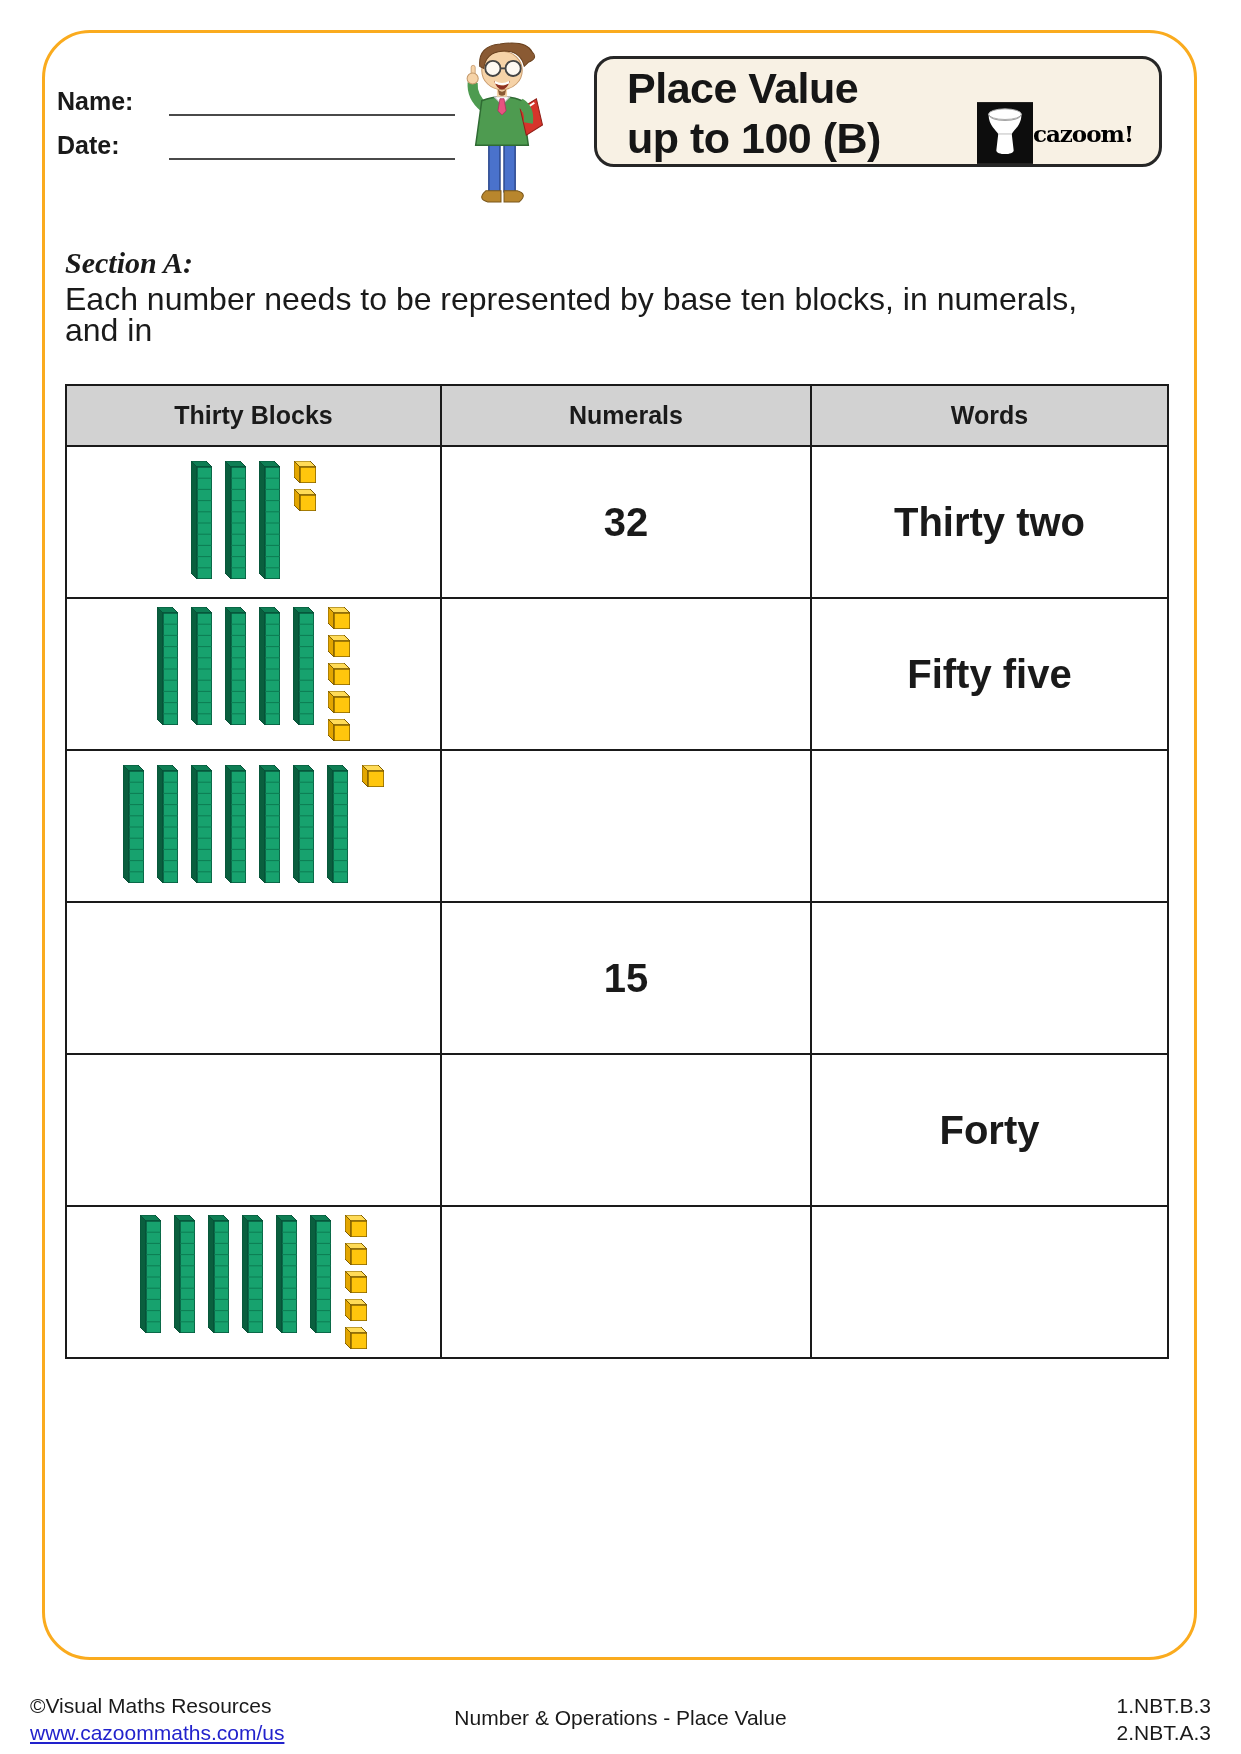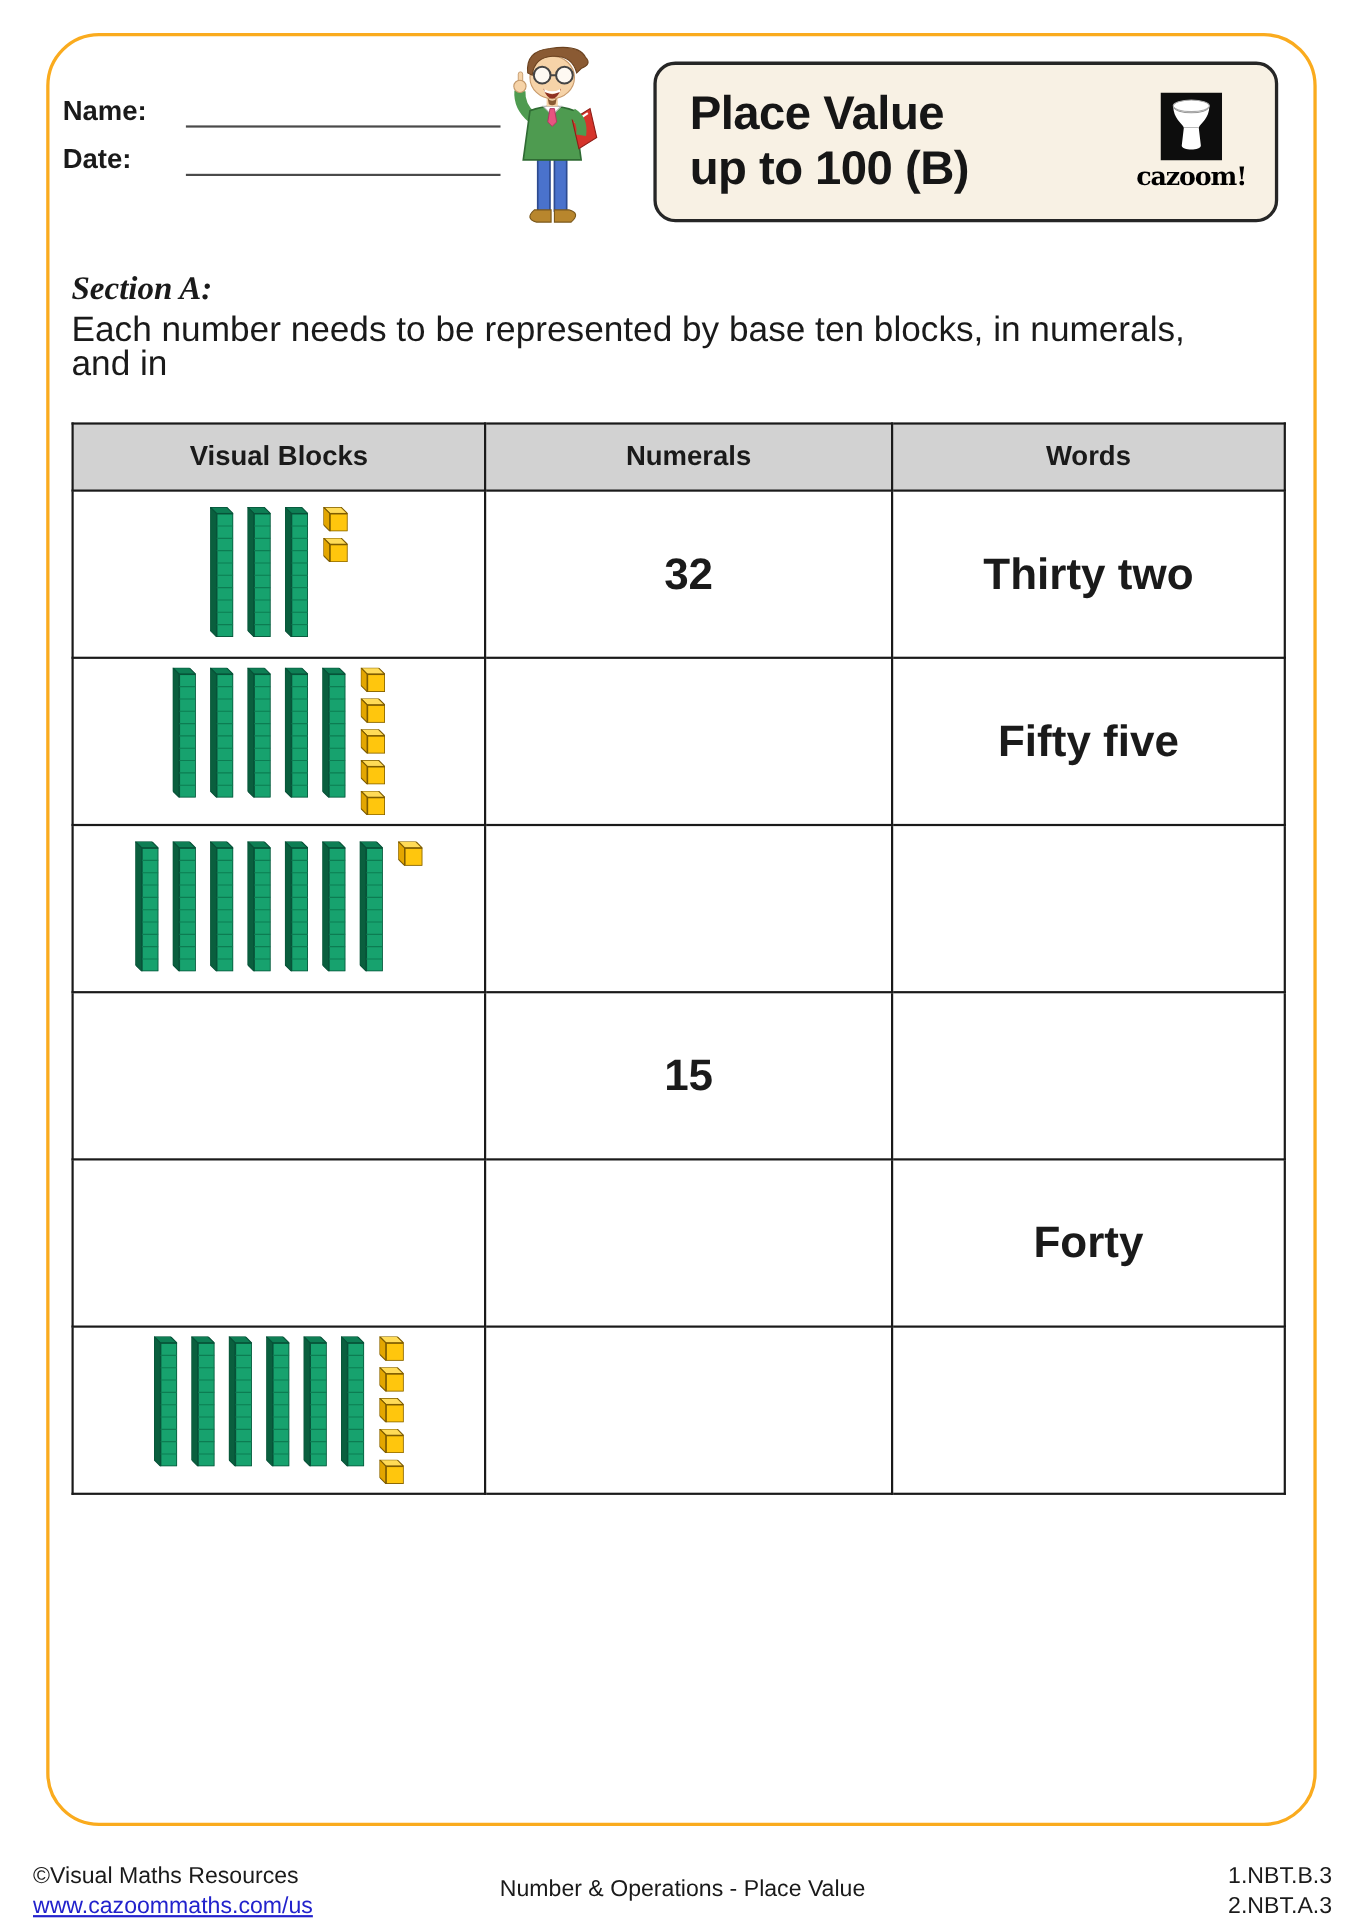--- a/index.html
+++ b/index.html
@@ -7,25 +7,25 @@
        font-family:"Liberation Sans",sans-serif;color:#1a1a1a;}
   .page-border{position:absolute;left:42px;top:30px;width:1149px;height:1624px;
        border:3px solid var(--page-border-amber,#FAAB1E);border-radius:48px;}
 
   
   .name-date{position:absolute;left:57px;top:80px;}
   .field-row{display:flex;align-items:flex-end;height:36px;margin-bottom:8px;}
   .field-label{font-weight:bold;font-size:25px;width:98px;}
   .field-line{flex:0 0 286px;border-bottom:2px solid #4a4a4a;height:30px;margin-left:14px;}
   .teacher{position:absolute;left:436px;top:36px;width:132px;height:172px;}
-  .title-box{position:absolute;left:594px;top:56px;width:568px;height:146px;box-sizing:border-box;
+  .title-box{position:absolute;left:594px;top:56px;width:568px;height:111px;box-sizing:border-box;
        background:var(--title-box-bg,#F8F1E4);border:3px solid #262626;border-radius:20px;
-       display:flex;align-items:center;justify-content:space-between;padding:0 26px 0 30px;}
+       display:flex;align-items:flex-end;justify-content:space-between;padding:0 26px 0 30px;}
   .title{font-size:43px;font-weight:bold;line-height:1.16;letter-spacing:-0.5px;color:#161616;}
-  .logo{display:flex;flex-direction:column;align-items:center;}
+  .logo{display:flex;flex-direction:row;align-items:center;}
   .logo-drum{width:56px;height:62px;}
   .logo-text{font-family:"DejaVu Serif",serif;font-weight:bold;font-size:23px;color:#000;margin-top:1px;letter-spacing:-1px;}
 
   
   .section-heading{position:absolute;left:65px;top:246px;font-family:"Liberation Serif",serif;
        font-weight:bold;font-style:italic;font-size:30px;}
   .instructions{position:absolute;left:65px;top:284px;font-weight:normal;font-size:32px;line-height:31px;width:1030px;}
 
   
   table.worksheet{position:absolute;left:65px;top:384px;border-collapse:collapse;table-layout:fixed;width:1102px;}
@@ -109,21 +109,21 @@
   </div>
 
   <table class="worksheet">
     <colgroup>
         <col style="width:375px">
         <col style="width:370px">
         <col style="width:357px">
       </colgroup>
     <thead>
       <tr>
-        <th>Visual Blocks</th>
+        <th>Thirty Blocks</th>
         <th>Numerals</th>
         <th>Words</th>
       </tr>
     </thead>
     <tbody>
         <tr>
           <td class="blocks-cell"><span class="blocks">
         <span class="rods">
                 <svg class="rod" width="21" height="118" viewBox="0 0 21 118">
     <polygon points="6,6 0,0 15,0 21,6" fill="#0E7E54" stroke="#075238" stroke-width="1"></polygon>

